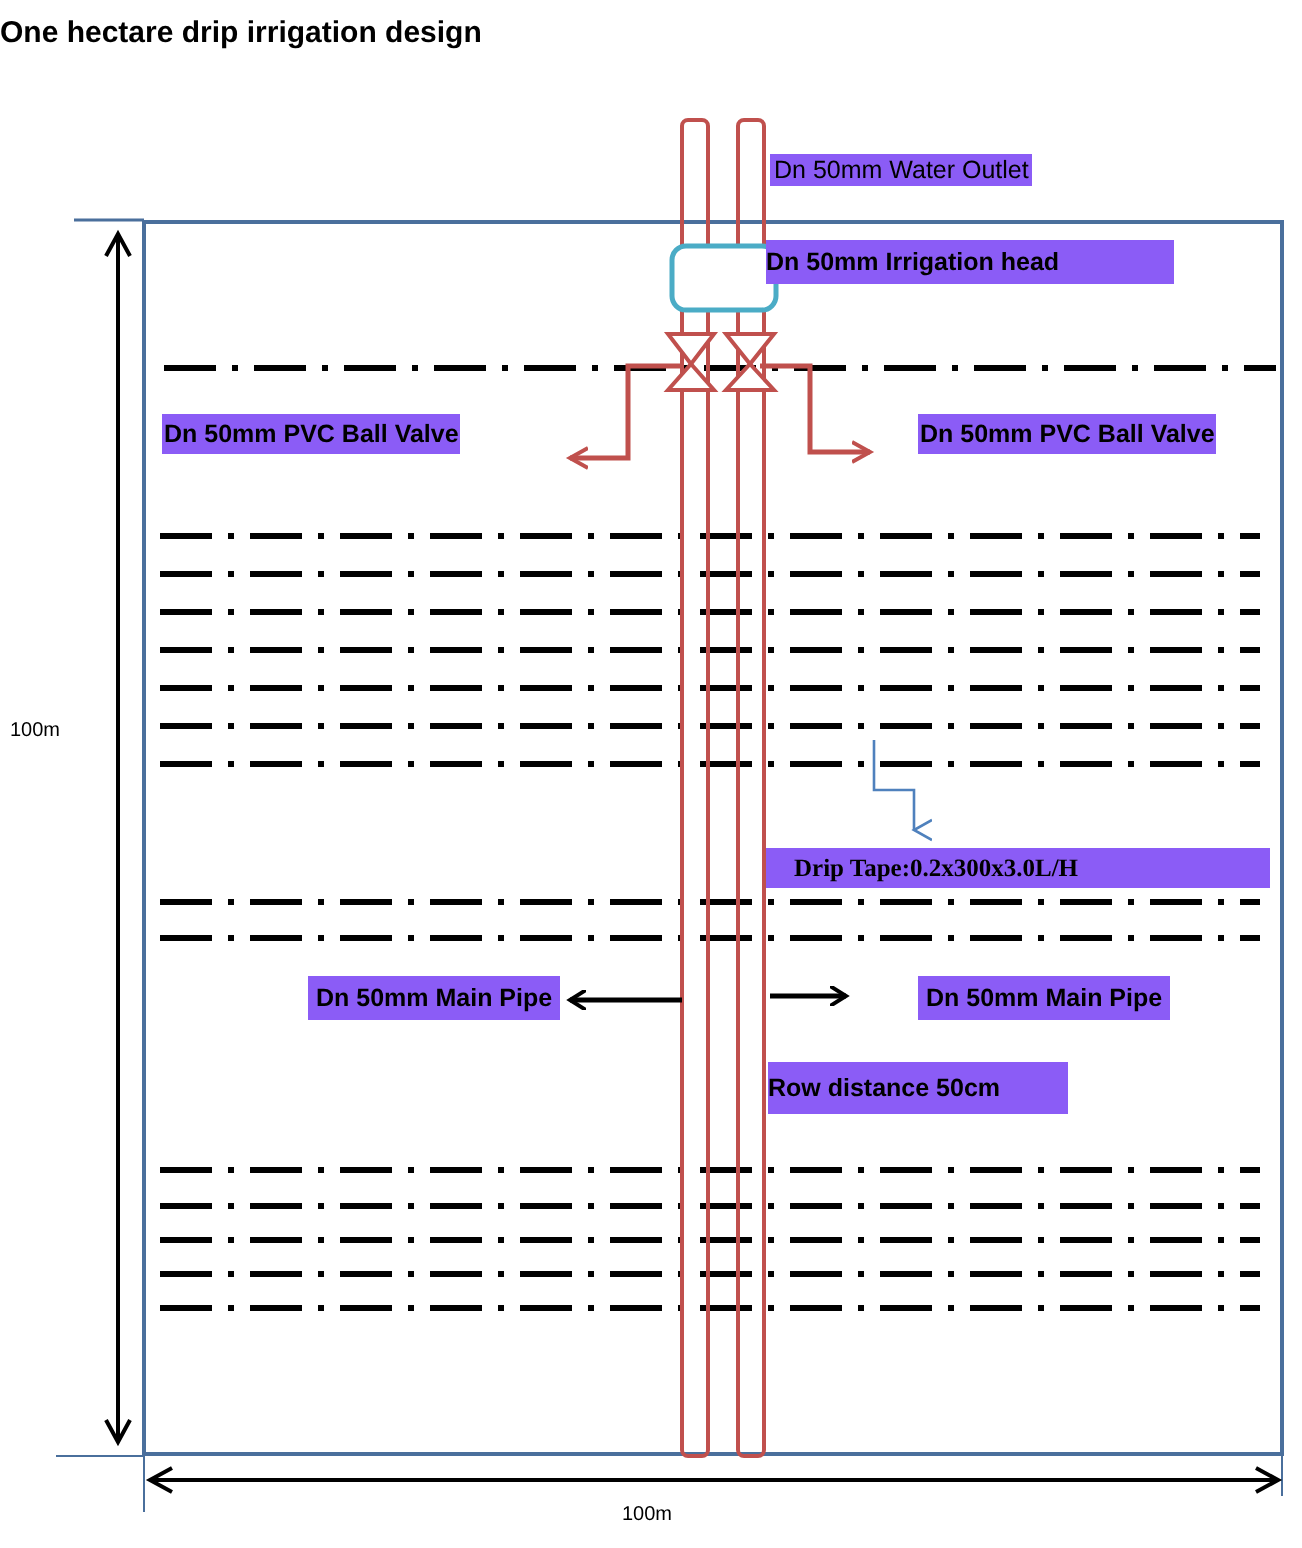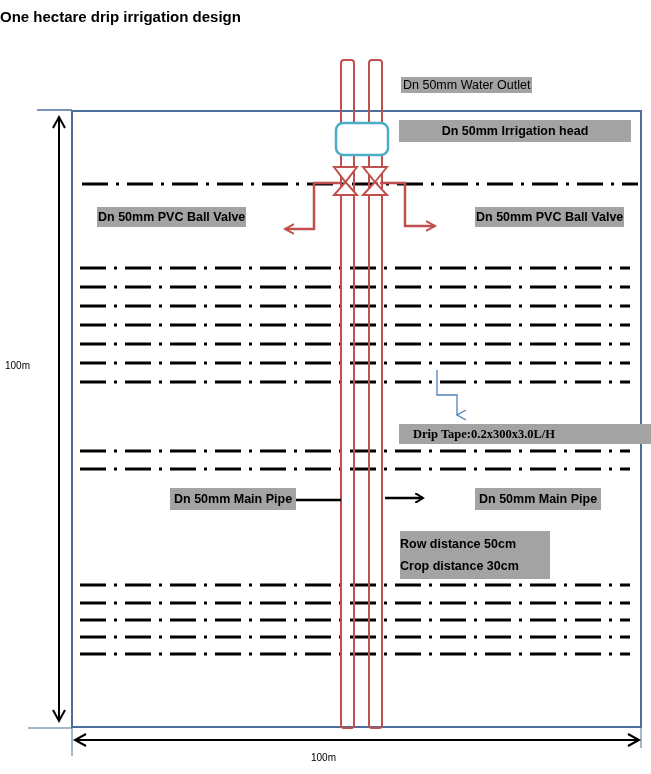--- a/index.html
+++ b/index.html
@@ -1,20 +1,20 @@
 <!DOCTYPE html>
 <html><head>
 <meta charset="utf-8">
 <style>
   html, body { margin: 0; padding: 0; background: #ffffff; }
   body { width: 651px; height: 774px; position: relative; overflow: hidden;
          font-family: "Liberation Sans", "DejaVu Sans", sans-serif; }
   #stage { position: absolute; left: 0; top: 0; width: 651px; height: 774px; }
   .lbl { position: absolute; font-size: 12.5px; color: #000; white-space: nowrap; line-height: 16px; }
-  .hl { background: #a3a3a3; margin-left: 16px; }
+  .hl { background: #8b5cf6; }
   .bold { font-weight: bold; }
   .title { position: absolute; left: 0; width: 651px; top: 8px; 
            font-weight: bold; font-size: 15px; color: #000; }
   .dim { position: absolute; font-size: 10px; color: #000; }
 </style>
 </head>
 <body>
 
 <div class="title">One hectare drip irrigation design</div>
 
@@ -97,31 +97,30 @@
   <g fill="none" stroke="#000" stroke-width="2.5">
     <line x1="341" y1="500" x2="285" y2="500" marker-end="url(#arrBlack)"></line>
     <line x1="385" y1="498" x2="423" y2="498" marker-end="url(#arrBlack)"></line>
   </g>
 
   <polyline points="437,370 437,395 457,395 457,415" fill="none" stroke="#4f81bd" stroke-width="1.3" marker-end="url(#arrBlue)"></polyline>
 </svg>
 
 <div class="lbl hl" style="left:385px; top:77px; font-size:12.5px; padding:0 2px;">Dn 50mm Water Outlet</div>
 
-<div class="lbl hl bold" style="left:383px; top:120px; width:232px; text-align:center; padding:2px 0;">
+<div class="lbl hl bold" style="left:383px; top:120px; width:204px; text-align:left; padding:2px 0;">
   <div style="line-height:18px;">Dn 50mm Irrigation head</div>
 </div>
 
 <div class="lbl hl bold" style="left:81px; top:207px; padding:2px 1px;">Dn 50mm PVC Ball Valve</div>
 <div class="lbl hl bold" style="left:459px; top:207px; padding:2px 1px;">Dn 50mm PVC Ball Valve</div>
 
 <div class="lbl hl bold" style="left:383px; top:424px; width:224px; padding:2px 14px;font-family:Liberation Serif, serif;">Drip Tape:0.2x300x3.0L/H</div>
 
 <div class="lbl hl bold" style="left:154px; top:488px; padding:3px 4px;">Dn 50mm Main Pipe</div>
 <div class="lbl hl bold" style="left:459px; top:488px; padding:3px 4px;">Dn 50mm Main Pipe</div>
 
 <div class="lbl hl bold" style="left:384px; top:531px; width:150px; padding:2px 0;">
   <div style="line-height:22px;">Row distance 50cm</div>
-  <div style="line-height:22px;">Crop distance 30cm</div>
 </div>
 
 <div class="dim" style="left:5px; top:360px;">100m</div>
 <div class="dim" style="left:311px; top:752px;">100m</div>
 
 </body></html>

